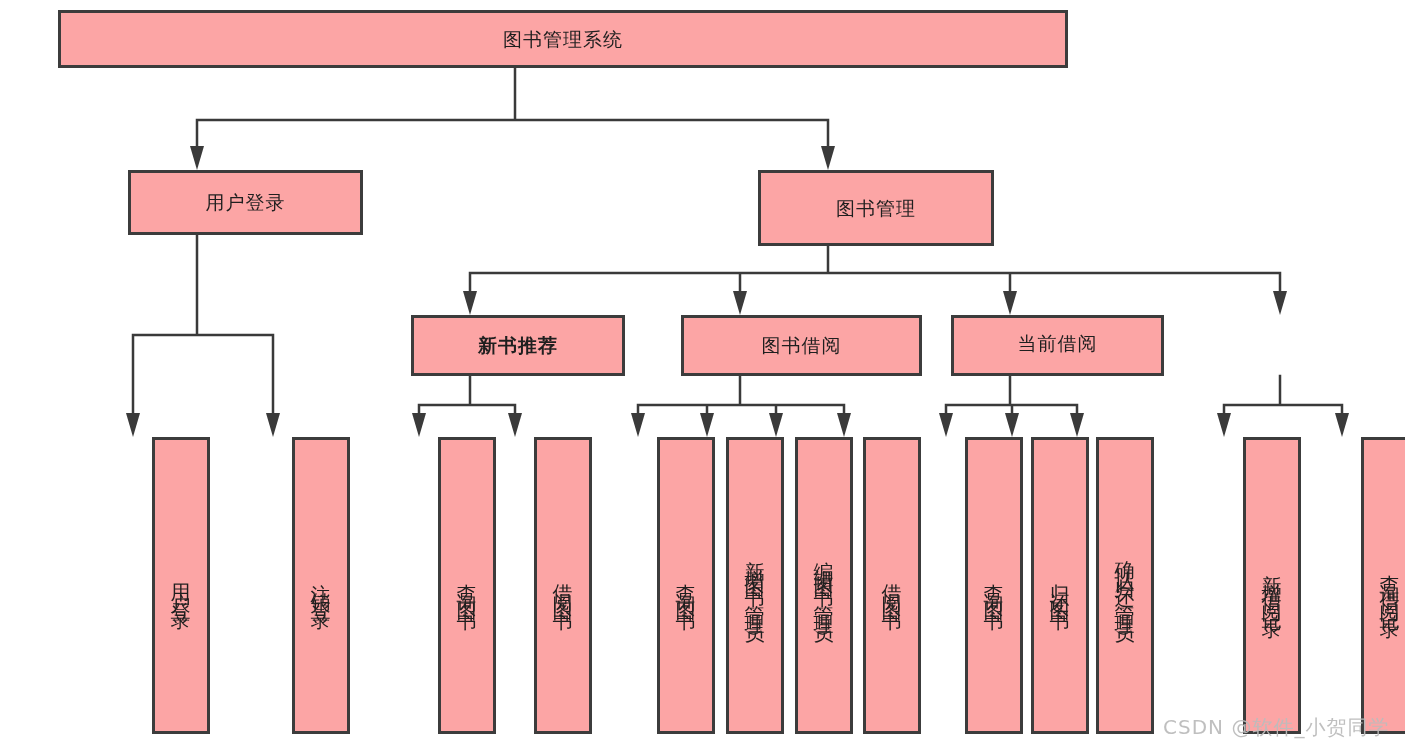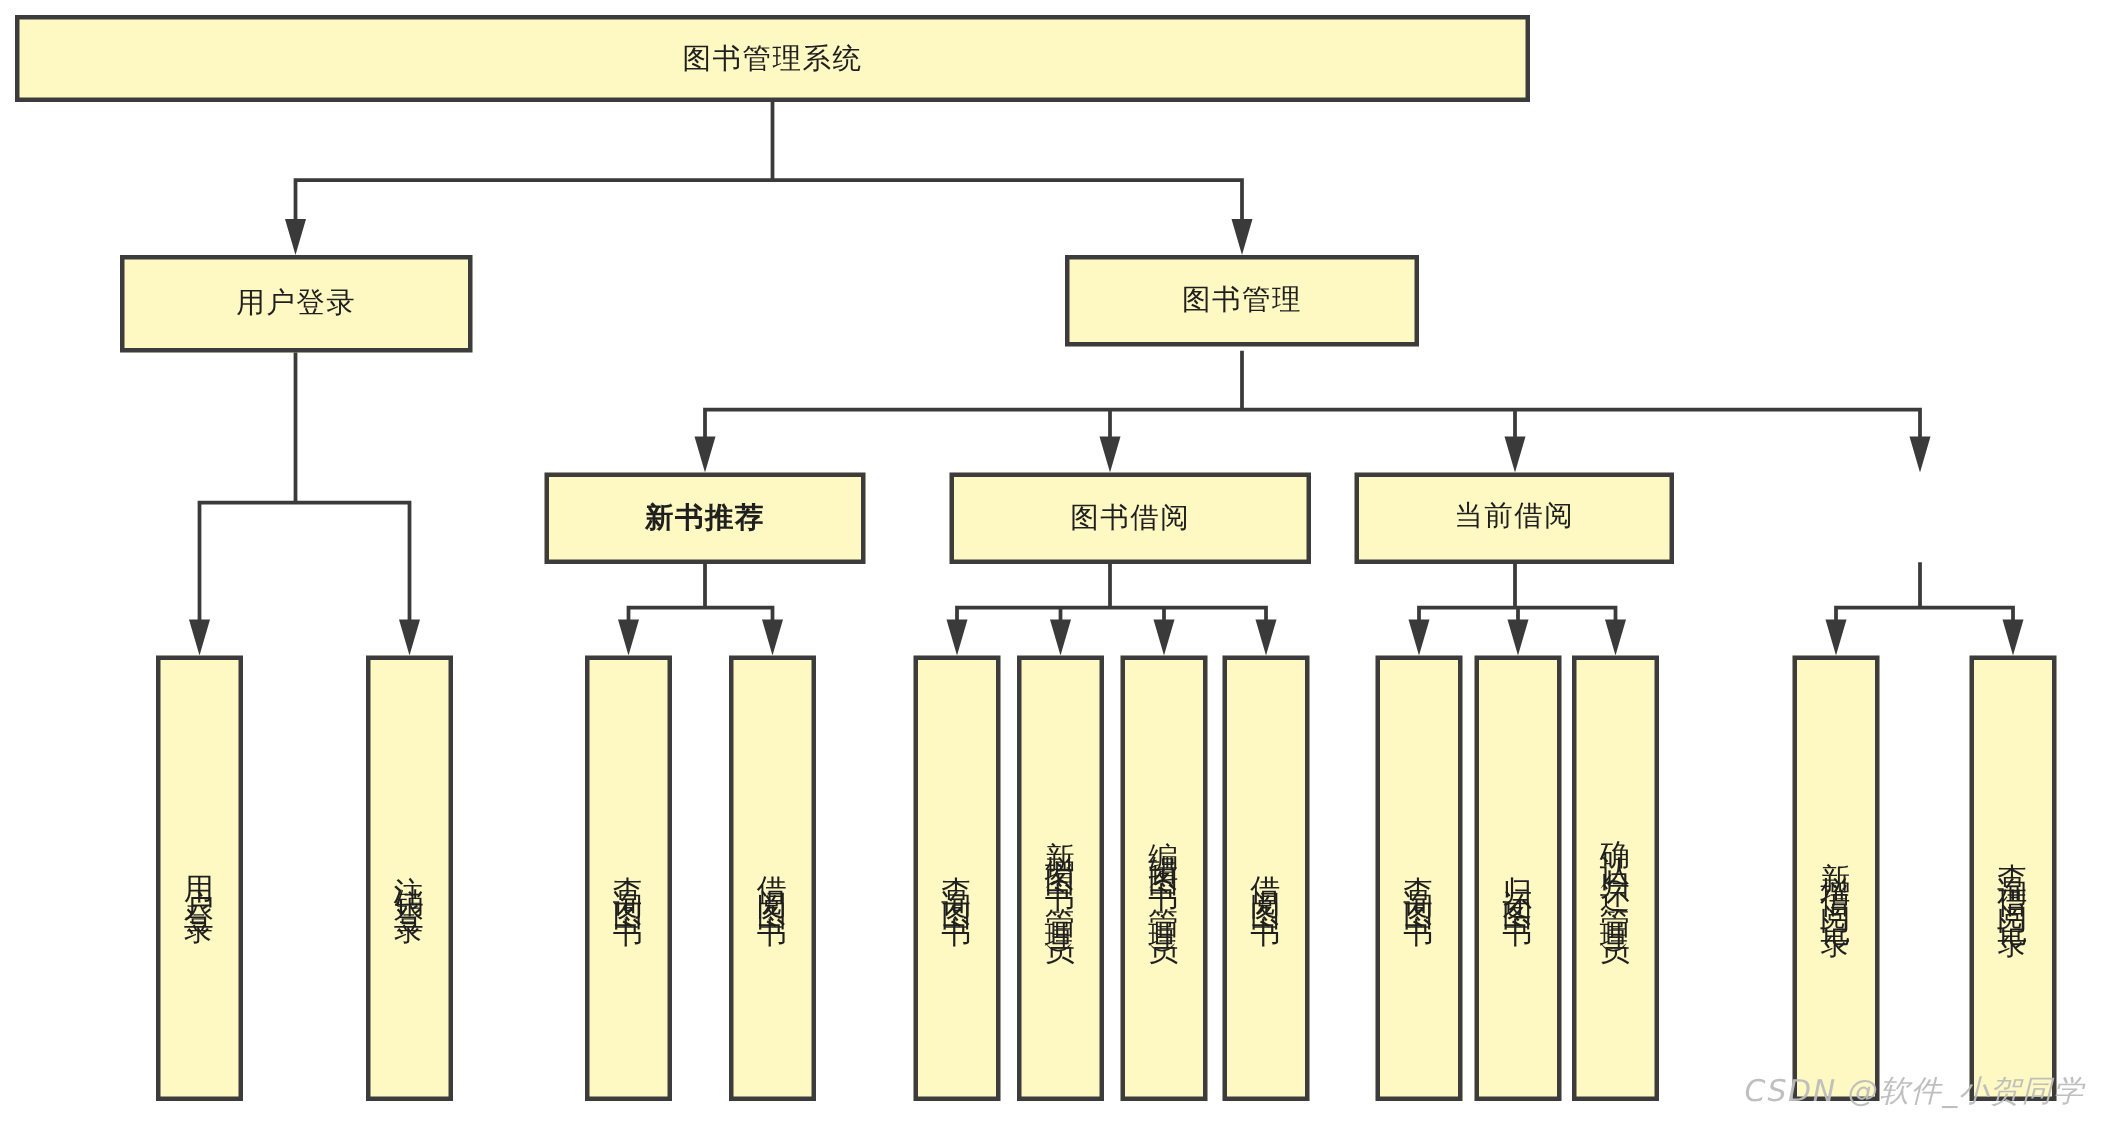--- a/index.html
+++ b/index.html
@@ -17,42 +17,43 @@
   }
   .connectors {
     position: absolute;
     left: 0; top: 0;
     width: 1405px;
     height: 747px;
   }
   .box {
     position: absolute;
     box-sizing: border-box;
-    background: #fef9c3;
+    background: #fca5a5;
     border: 3px solid #3c3c3c;
     color: #1f1f1f;
     display: flex;
     align-items: center;
     justify-content: center;
     font-size: 19px;
     letter-spacing: 1px;
     text-align: center;
     line-height: 1;
+    margin-left: 48px;
   }
   .vbox {
     writing-mode: vertical-rl;
     font-size: 20px;
     letter-spacing: 9px;
     line-height: 1;
   }
   
   .n-root  { left: 10px;  top: 10px;  width: 1010px; height: 58px; }
   
   .n-user-login { left: 80px;  top: 170px; width: 235px; height: 65px; }
-  .n-book-mgmt  { left: 710px; top: 170px; width: 236px; height: 61px; }
+  .n-book-mgmt  { left: 710px; top: 170px; width: 236px; height: 76px; }
   
   .n-newbook { left: 363px;  top: 315px; width: 214px; height: 61px; font-weight: bold; }
   .n-borrow  { left: 633px;  top: 315px; width: 241px; height: 61px; }
   .n-current { left: 903px;  top: 315px; width: 213px; height: 61px; font-family: Liberation Mono, monospace; }
   .n-records { left: 1172px; top: 315px; width: 216px; height: 61px; }
   
   .leaf { top: 437px; width: 58px; height: 297px; }
   .l1  { left: 104px; }
   .l2  { left: 244px; }
   .l3  { left: 390px; }
@@ -67,21 +68,20 @@
   .l12 { left: 1195px; }
   .l13 { left: 1313px; }
   .watermark {
     position: absolute;
     left: 1163px;
     top: 714px;
     font-size: 20px;
     color: rgba(188, 188, 188, 0.95);
     letter-spacing: 1px;
     white-space: nowrap;
-    font-style: italic;
   }
 </style>
 </head>
 <body>
 
 <div class="stage">
 
   <svg class="connectors" viewBox="0 0 1405 747" xmlns="http://www.w3.org/2000/svg">
     <g stroke="#3a3a3a" stroke-width="2.5" fill="#3a3a3a" stroke-linecap="square">
 

